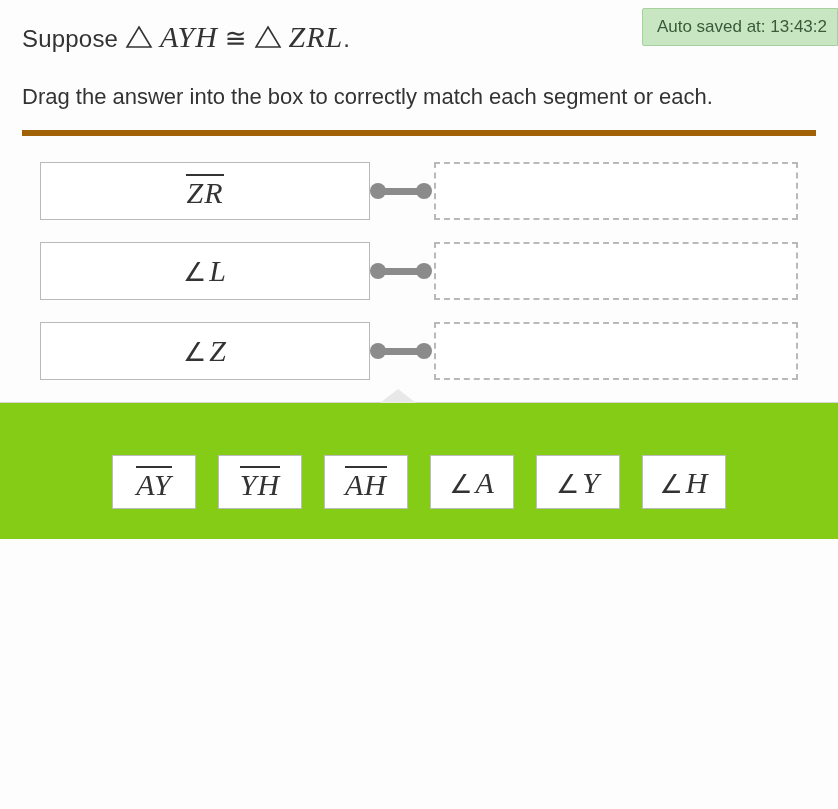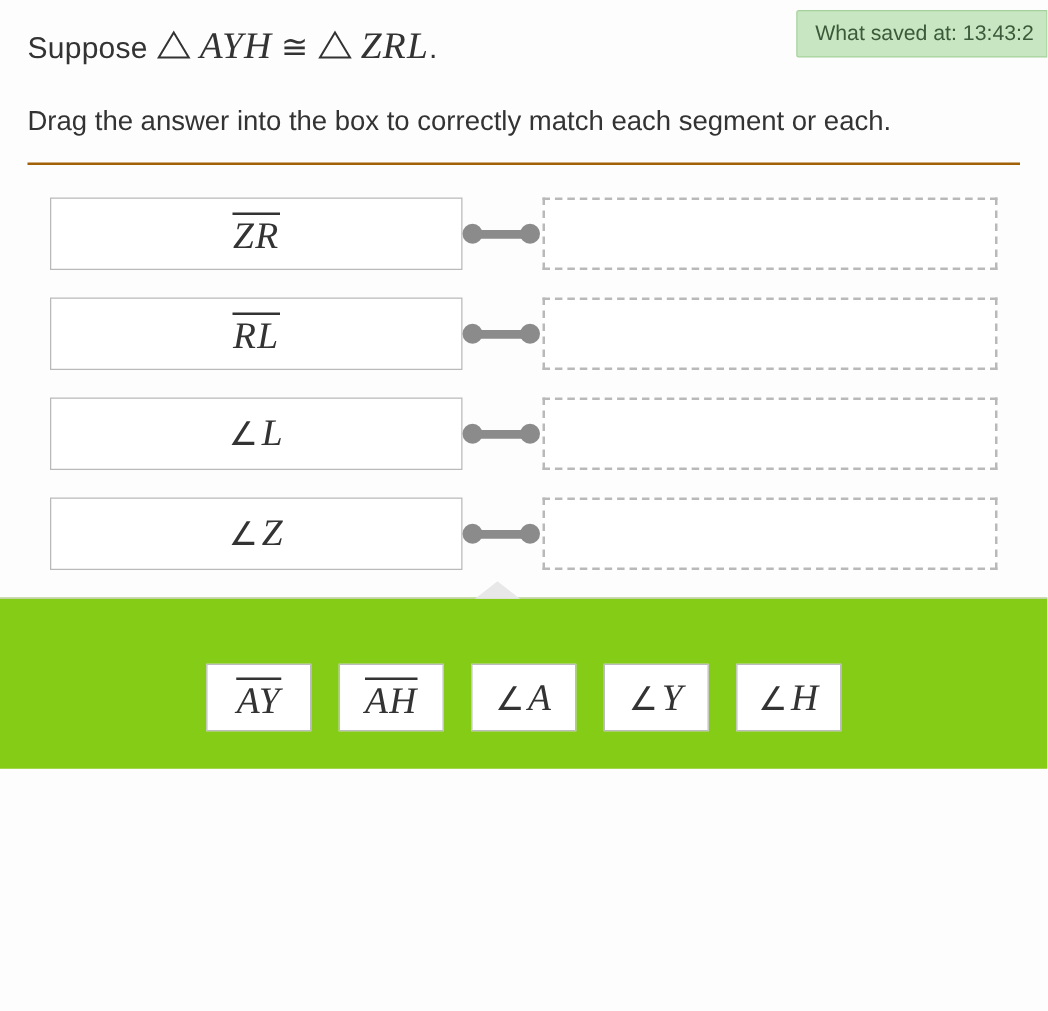--- a/index.html
+++ b/index.html
@@ -48,21 +48,21 @@
     color: #333;
     margin-bottom: 52px;
   }
   .instruction {
     font-size: 22px;
     color: #333;
     margin-bottom: 12px;
   }
 
   .work-area {
-    border-top: 2px solid #a16207;
+    border-top: 6px solid #a16207;
     padding: 26px 18px 0 18px;
     margin-top: 20px;
   }
   .row {
     display: flex;
     align-items: center;
     margin-bottom: 22px;
   }
   .prompt-box {
     width: 330px; height: 58px;
@@ -153,21 +153,21 @@
   }
   .ang .sym {
     font-style: normal;
     font-size: 26px;
     margin-right: 2px;
   }
 </style>
 </head>
 <body>
 
-<div class="autosave">What saved at: 13:43:2</div>
+<div class="autosave">Auto saved at: 13:43:2</div>
 
 <div class="page">
 
   <div class="prompt-line">
     <span>Suppose </span>
     <svg class="tri" width="28" height="24" viewBox="0 0 28 24">
         <path d="M14 2 L26 22 L2 22 Z" fill="none" stroke="#333" stroke-width="1.6"></path>
       </svg>
     <span class="math-it">AYH</span>
     <span class="cong"> ≅</span>
@@ -187,31 +187,20 @@
         <span class="seg">ZR</span>
       </div>
       <div class="connector">
           <span class="dot left"></span>
           <span class="bar"></span>
           <span class="dot right"></span>
         </div>
       <div class="drop-zone"></div>
     </div>
 
-    <div class="row">
-      <div class="prompt-box">
-        <span class="seg">RL</span>
-      </div>
-      <div class="connector">
-          <span class="dot left"></span>
-          <span class="bar"></span>
-          <span class="dot right"></span>
-        </div>
-      <div class="drop-zone"></div>
-    </div>
 
     <div class="row">
       <div class="prompt-box">
         <span class="ang"><span class="sym">∠</span><span>L</span></span>
       </div>
       <div class="connector">
           <span class="dot left"></span>
           <span class="bar"></span>
           <span class="dot right"></span>
         </div>
@@ -231,20 +220,23 @@
     </div>
 
   </div>
 </div>
 
 <div class="answer-bank">
   <div class="tile">
     <span class="seg">AY</span>
   </div>
   <div class="tile">
+    <span class="seg">YH</span>
+  </div>
+  <div class="tile">
     <span class="seg">AH</span>
   </div>
   <div class="tile">
     <span class="ang"><span class="sym">∠</span><span>A</span></span>
   </div>
   <div class="tile">
     <span class="ang"><span class="sym">∠</span><span>Y</span></span>
   </div>
   <div class="tile">
     <span class="ang"><span class="sym">∠</span><span>H</span></span>

